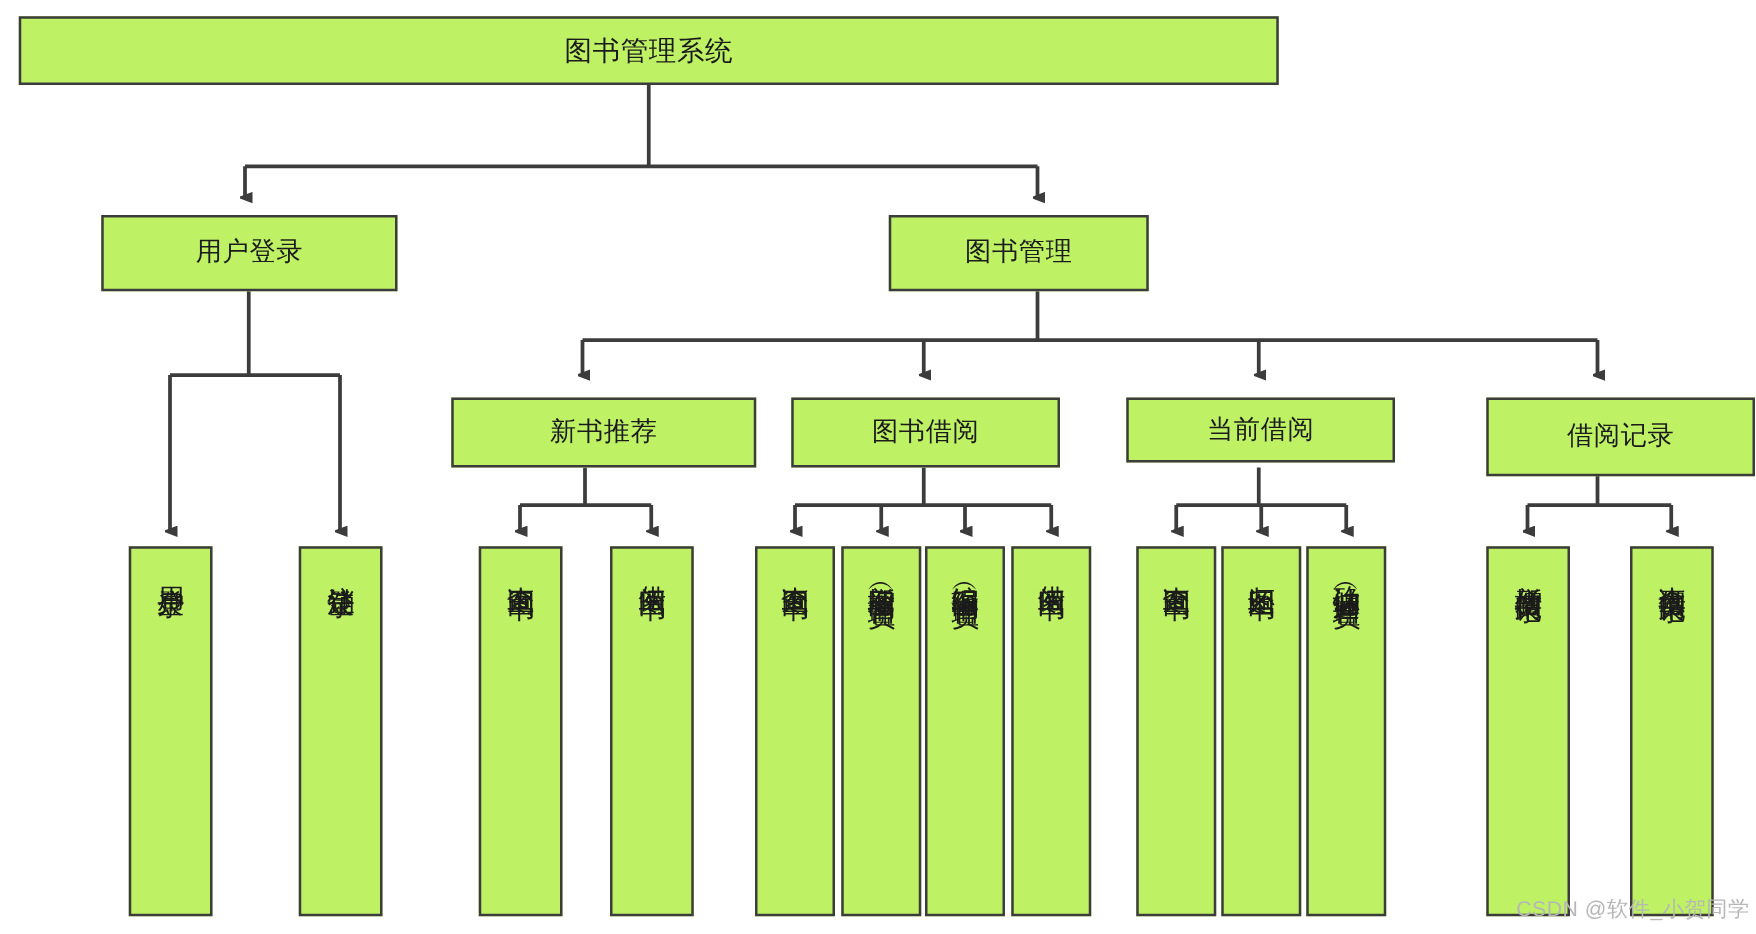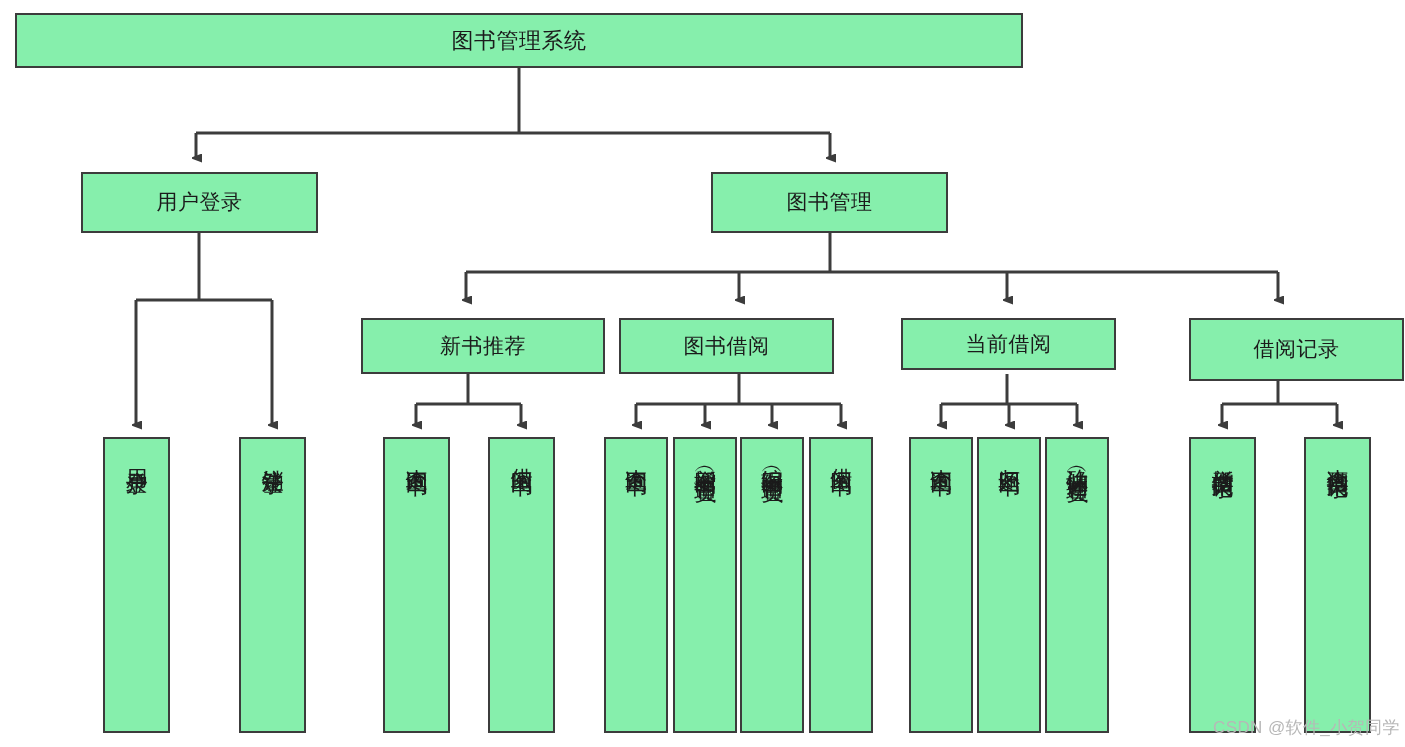--- a/index.html
+++ b/index.html
@@ -22,21 +22,21 @@
     position: absolute;
     left: 0;
     top: 0;
     width: 1405px;
     height: 747px;
     pointer-events: none;
   }
   .node {
     position: absolute;
     box-sizing: border-box;
-    background: #86efac;
+    background: #bef264;
     border: 2.5px solid #3c3c3c;
     display: flex;
     align-items: center;
     justify-content: center;
     text-align: right;
   }
   .node .label {
     font-size: 21px;
     line-height: 1.18;
     letter-spacing: 0.5px;
@@ -125,29 +125,29 @@
   </svg>
 
   <div class="node root" style="left:15px; top:13px; width:1008px; height:55px;">
     <span class="label">图书管理系统</span>
   </div>
 
   <div class="node" style="left:81px; top:172px; width:237px; height:61px;">
     <span class="label">用户登录</span>
   </div>
 
-  <div class="node" style="left:711px; top:172px; width:237px; height:61px;">
+  <div class="node" style="left:711px; top:172px; width:208px; height:61px;">
     <span class="label">图书管理</span>
   </div>
 
   <div class="node" style="left:361px; top:318px; width:244px; height:56px;">
     <span class="label">新书推荐</span>
   </div>
 
-  <div class="node" style="left:619px; top:318px; width:215px; height:56px;">
+  <div class="node" style="left:633px; top:318px; width:215px; height:56px;">
     <span class="label">图书借阅</span>
   </div>
 
   <div class="node" style="left:901px; top:318px; width:215px; height:52px;">
     <span class="label">当前借阅</span>
   </div>
 
   <div class="node" style="left:1189px; top:318px; width:215px; height:63px;">
     <span class="label">借阅记录</span>
   </div>

